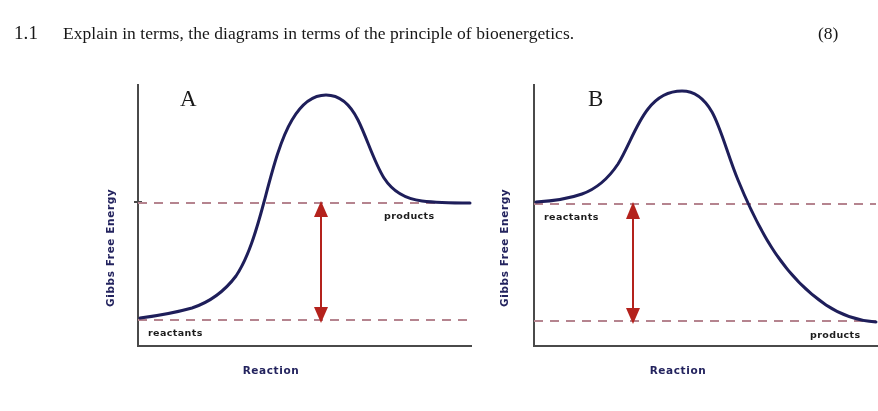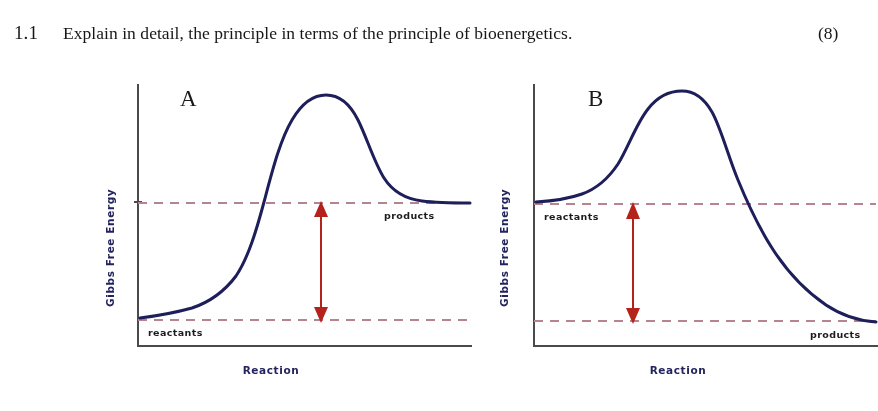--- a/index.html
+++ b/index.html
@@ -124,21 +124,21 @@
   .delta-head {
     fill: #b4221c;
     stroke: none;
   }
 </style>
 </head>
 <body>
 
 <div class="question-row">
   <span class="q-number">1.1</span>
-  <span class="q-text">Explain in detail, the principle in terms of the principle of bioenergetics.</span>
+  <span class="q-text">Explain in terms, the diagrams in terms of the principle of bioenergetics.</span>
   <span class="q-marks">(8)</span>
 </div>
 
 <div class="figures">
 
   <div class="figure" id="figure-a">
     <svg width="380" height="330" viewBox="0 0 380 330" xmlns="http://www.w3.org/2000/svg">
 
       <text class="axis-title" transform="translate(18,245) rotate(-90)">Gibbs Free Energy</text>
 

